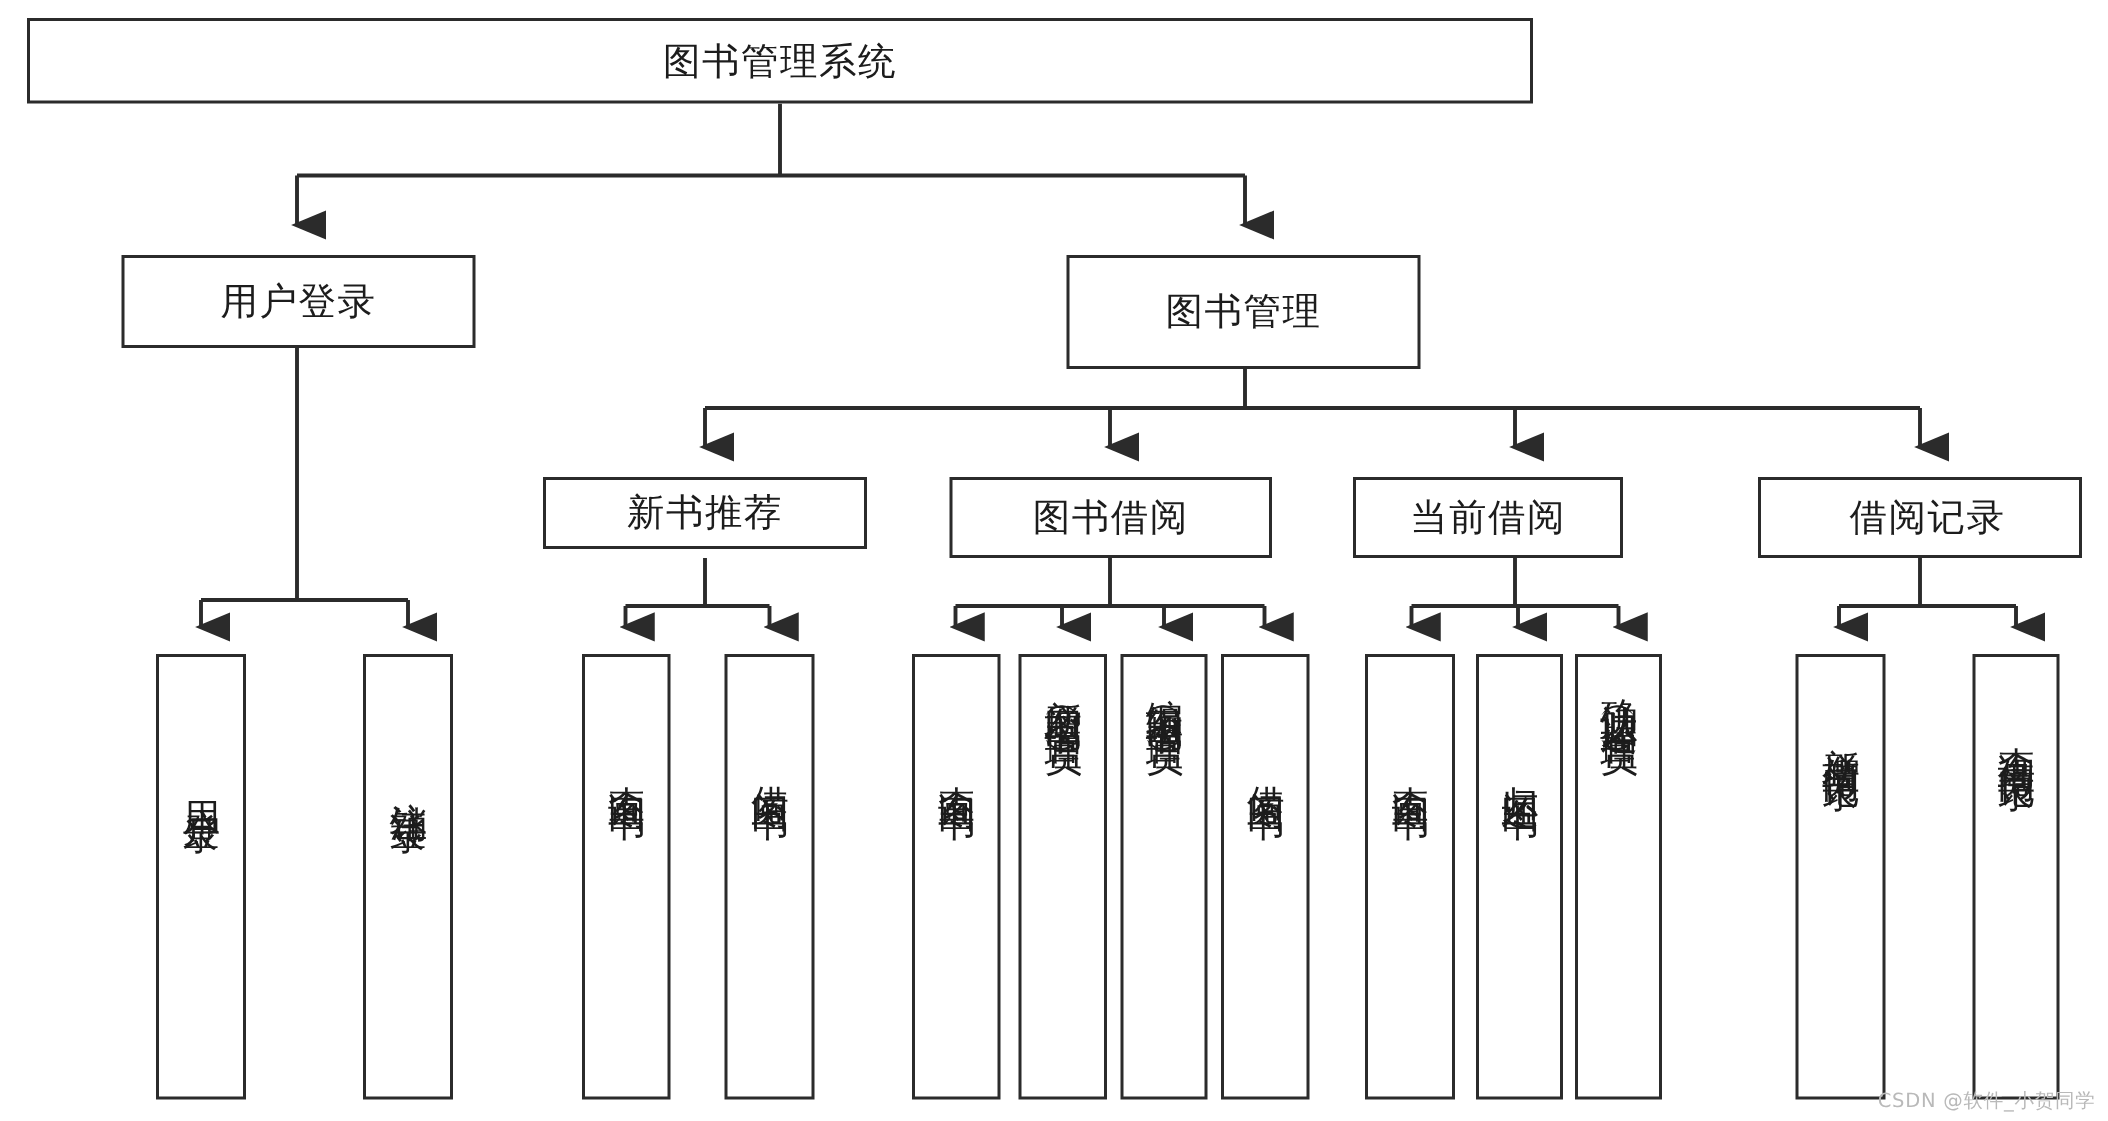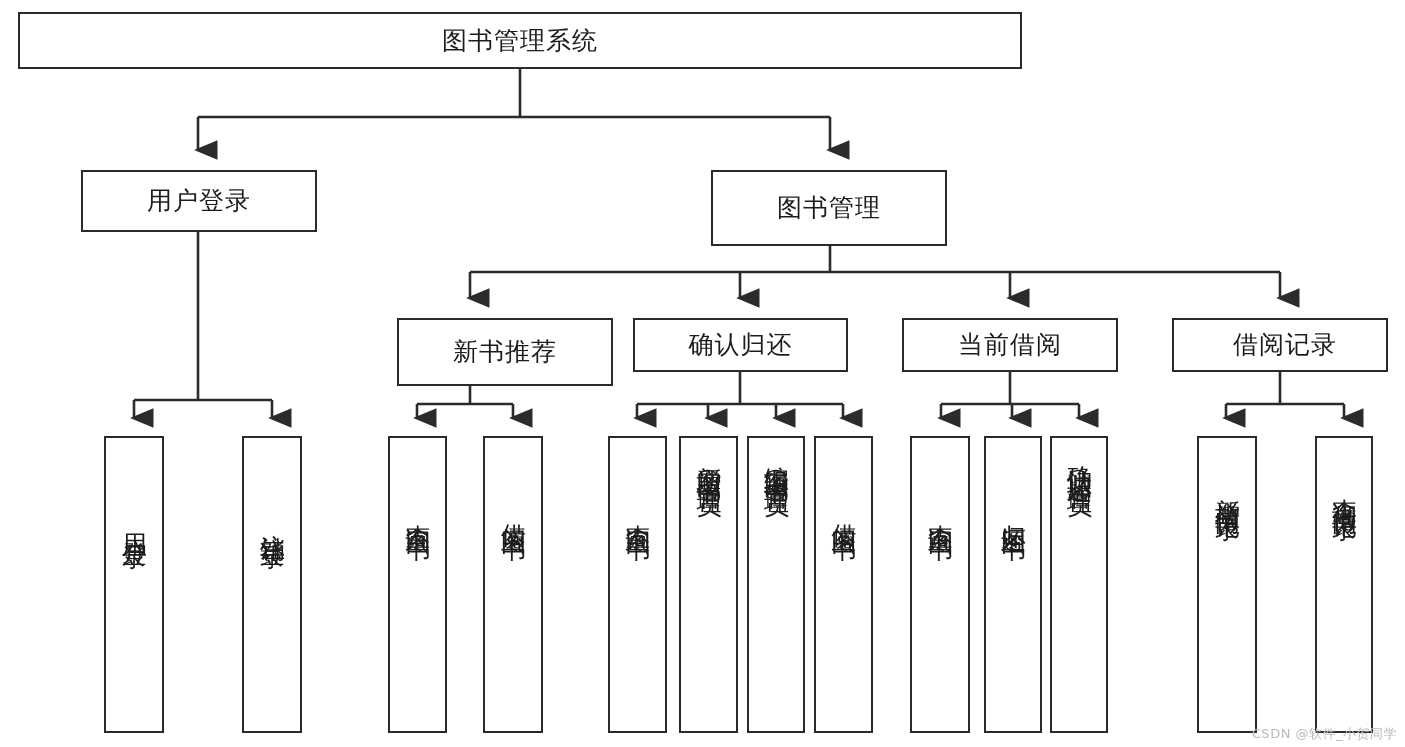--- a/index.html
+++ b/index.html
@@ -134,27 +134,27 @@
     <span class="label">图书管理系统</span>
   </div>
 
   <div class="node horiz" style="left:81px;top:170px;width:236px;height:62px;">
     <span class="label">用户登录</span>
   </div>
   <div class="node horiz" style="left:711px;top:170px;width:236px;height:76px;">
     <span class="label">图书管理</span>
   </div>
 
-  <div class="node horiz" style="left:362px;top:318px;width:216px;height:68px;margin-left:35px;">
+  <div class="node horiz" style="left:362px;top:318px;width:216px;height:48px;">
     <span class="label">新书推荐</span>
   </div>
   <div class="node horiz" style="left:633px;top:318px;width:215px;height:54px;">
-    <span class="label">确认归还</span>
-  </div>
-  <div class="node horiz" style="left:902px;top:318px;width:216px;height:54px;">
+    <span class="label">图书借阅</span>
+  </div>
+  <div class="node horiz" style="left:902px;top:318px;width:180px;height:54px;">
     <span class="label">当前借阅</span>
   </div>
   <div class="node horiz" style="left:1172px;top:318px;width:216px;height:54px;padding-left:10px;">
     <span class="label">借阅记录</span>
   </div>
 
   <div class="node vert" style="left:104px;top:436px;width:60px;height:297px;padding-top:76px;">
     <span class="label">用户登录</span>
   </div>
   <div class="node vert" style="left:242px;top:436px;width:60px;height:297px;padding-top:76px;">

